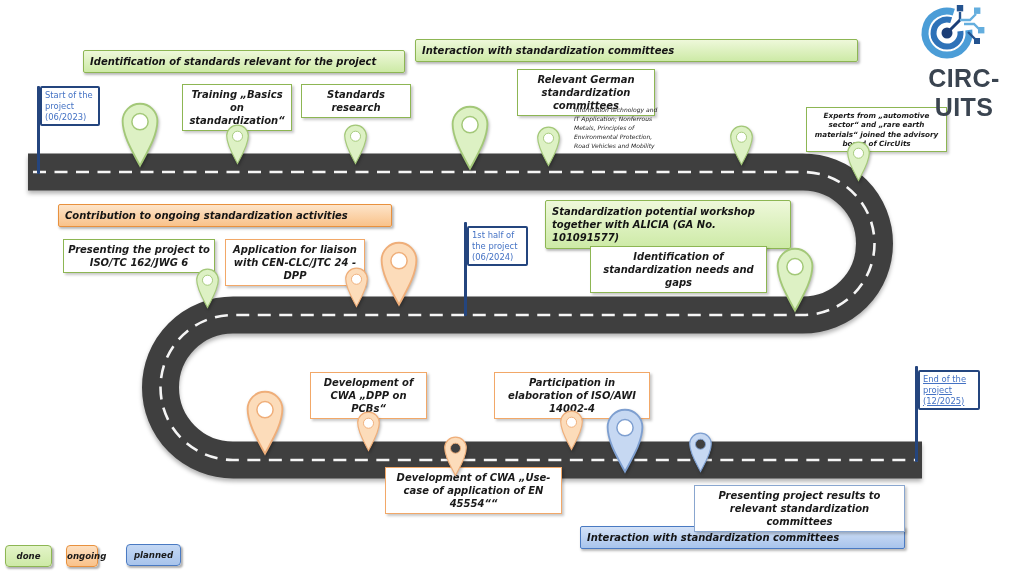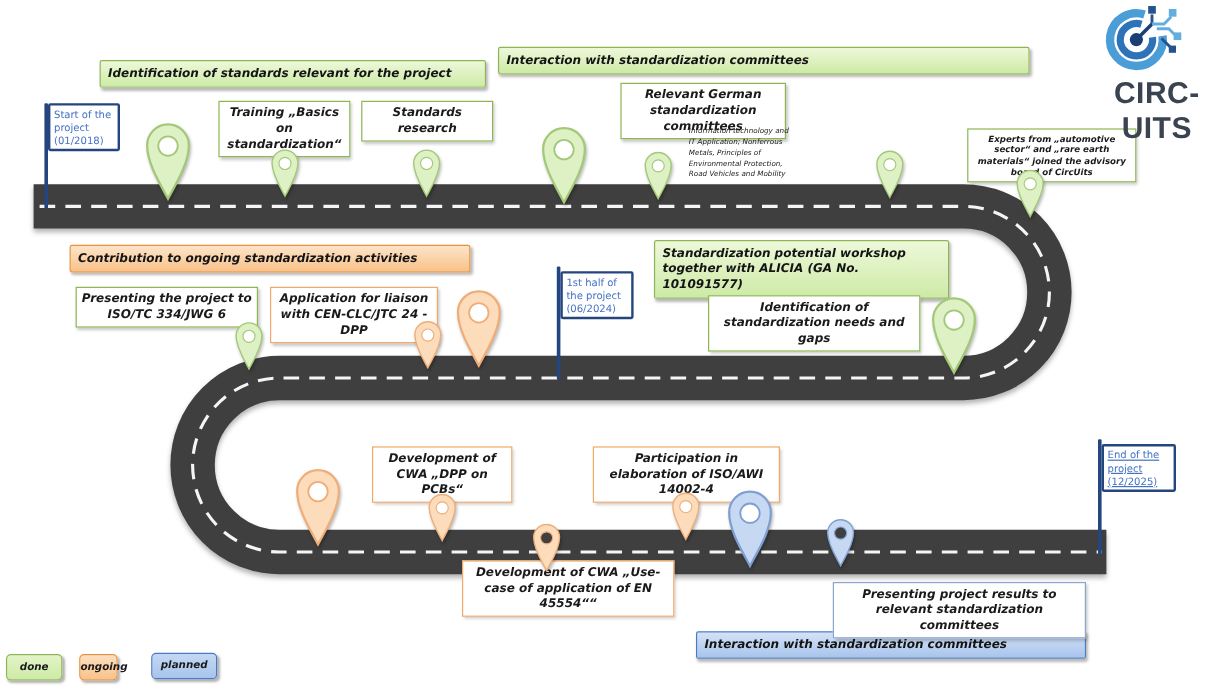--- a/index.html
+++ b/index.html
@@ -50,41 +50,41 @@
 <body>
 
 <div class="canvas">
 
   <svg class="road-svg" width="1024" height="576" viewBox="0 0 1024 576">
     <path class="road-dark" d="M 28 172 L 803 172 A 71.5 71.5 0 0 1 803 315 L 233 315 A 72.5 72.5 0 0 0 233 460 L 922 460" fill="none" stroke="#3f3f3f" stroke-width="37"></path>
     <path d="M 33 172 L 803 172 A 71.5 71.5 0 0 1 803 315 L 233 315 A 72.5 72.5 0 0 0 233 460 L 918 460" fill="none" stroke="#f5f5f5" stroke-width="2.6" stroke-dasharray="13 8.5"></path>
   </svg>
 
   <div class="flag-pole" style="left:37px; top:86px; height:88px;"></div>
-  <div class="flag-box" style="left:40px; top:86px; width:60px;">Start of the project (01/2018)</div>
+  <div class="flag-box" style="left:40px; top:86px; width:60px;">Start of the project (06/2023)</div>
 
   <div class="flag-pole" style="left:464px; top:222px; height:94px;"></div>
   <div class="flag-box" style="left:467px; top:226px; width:61px;">1st half of the project (06/2024)</div>
 
   <div class="flag-pole" style="left:915px; top:366px; height:96px;"></div>
   <div class="flag-box" style="left:918px; top:370px; width:62px;text-decoration:underline;">End of the project (12/2025)</div>
 
   <div class="hdr green" style="left:83px; top:50px; width:322px;">Identification of standards relevant for the project</div>
   <div class="hdr green" style="left:415px; top:39px; width:443px;">Interaction with standardization  committees</div>
   <div class="hdr orange" style="left:58px; top:204px; width:334px;">Contribution  to ongoing  standardization  activities</div>
   <div class="hdr green" style="left:545px; top:200px; width:246px;">Standardization  potential  workshop together with ALICIA (GA No. 101091577)</div>
   <div class="hdr blue" style="left:580px; top:526px; width:325px;">Interaction with standardization  committees</div>
 
   <div class="box green" style="left:182px; top:84px; width:110px;">Training „Basics  on standardization“</div>
   <div class="box green" style="left:301px; top:84px; width:110px;">Standards research</div>
   <div class="box green" style="left:517px; top:69px; width:138px;">Relevant German standardization committees</div>
   <div class="note" style="left:574px; top:105px; width:90px;">Information technology and IT Application; Nonferrous Metals, Principles of Environmental Protection, Road Vehicles and Mobility</div>
   <div class="box green small-text" style="left:806px; top:107px; width:141px;">Experts from „automotive sector“ and „rare earth materials“ joined the advisory board of CircUits</div>
 
-  <div class="box green" style="left:63px; top:239px; width:152px;">Presenting  the project  to ISO/TC 334/JWG 6</div>
+  <div class="box green" style="left:63px; top:239px; width:152px;">Presenting  the project  to ISO/TC 162/JWG 6</div>
   <div class="box orange" style="left:225px; top:239px; width:140px;">Application for liaison with CEN-CLC/JTC  24 - DPP</div>
   <div class="box green" style="left:590px; top:246px; width:177px;">Identification  of standardization needs and gaps</div>
 
   <div class="box orange" style="left:310px; top:372px; width:117px;">Development  of CWA „DPP on PCBs“</div>
   <div class="box orange" style="left:494px; top:372px; width:156px;">Participation  in elaboration  of ISO/AWI 14002-4</div>
   <div class="box orange" style="left:385px; top:467px; width:177px;">Development  of CWA „Use-case of application  of EN 45554““</div>
   <div class="box blue" style="left:694px; top:485px; width:211px;">Presenting  project  results  to relevant standardization  committees</div>
 
   <div class="legend-item green" style="left:5px; top:545px; width:47px;">done</div>
   <div class="legend-item orange" style="left:66px; top:545px; width:32px;">ongoing</div>

